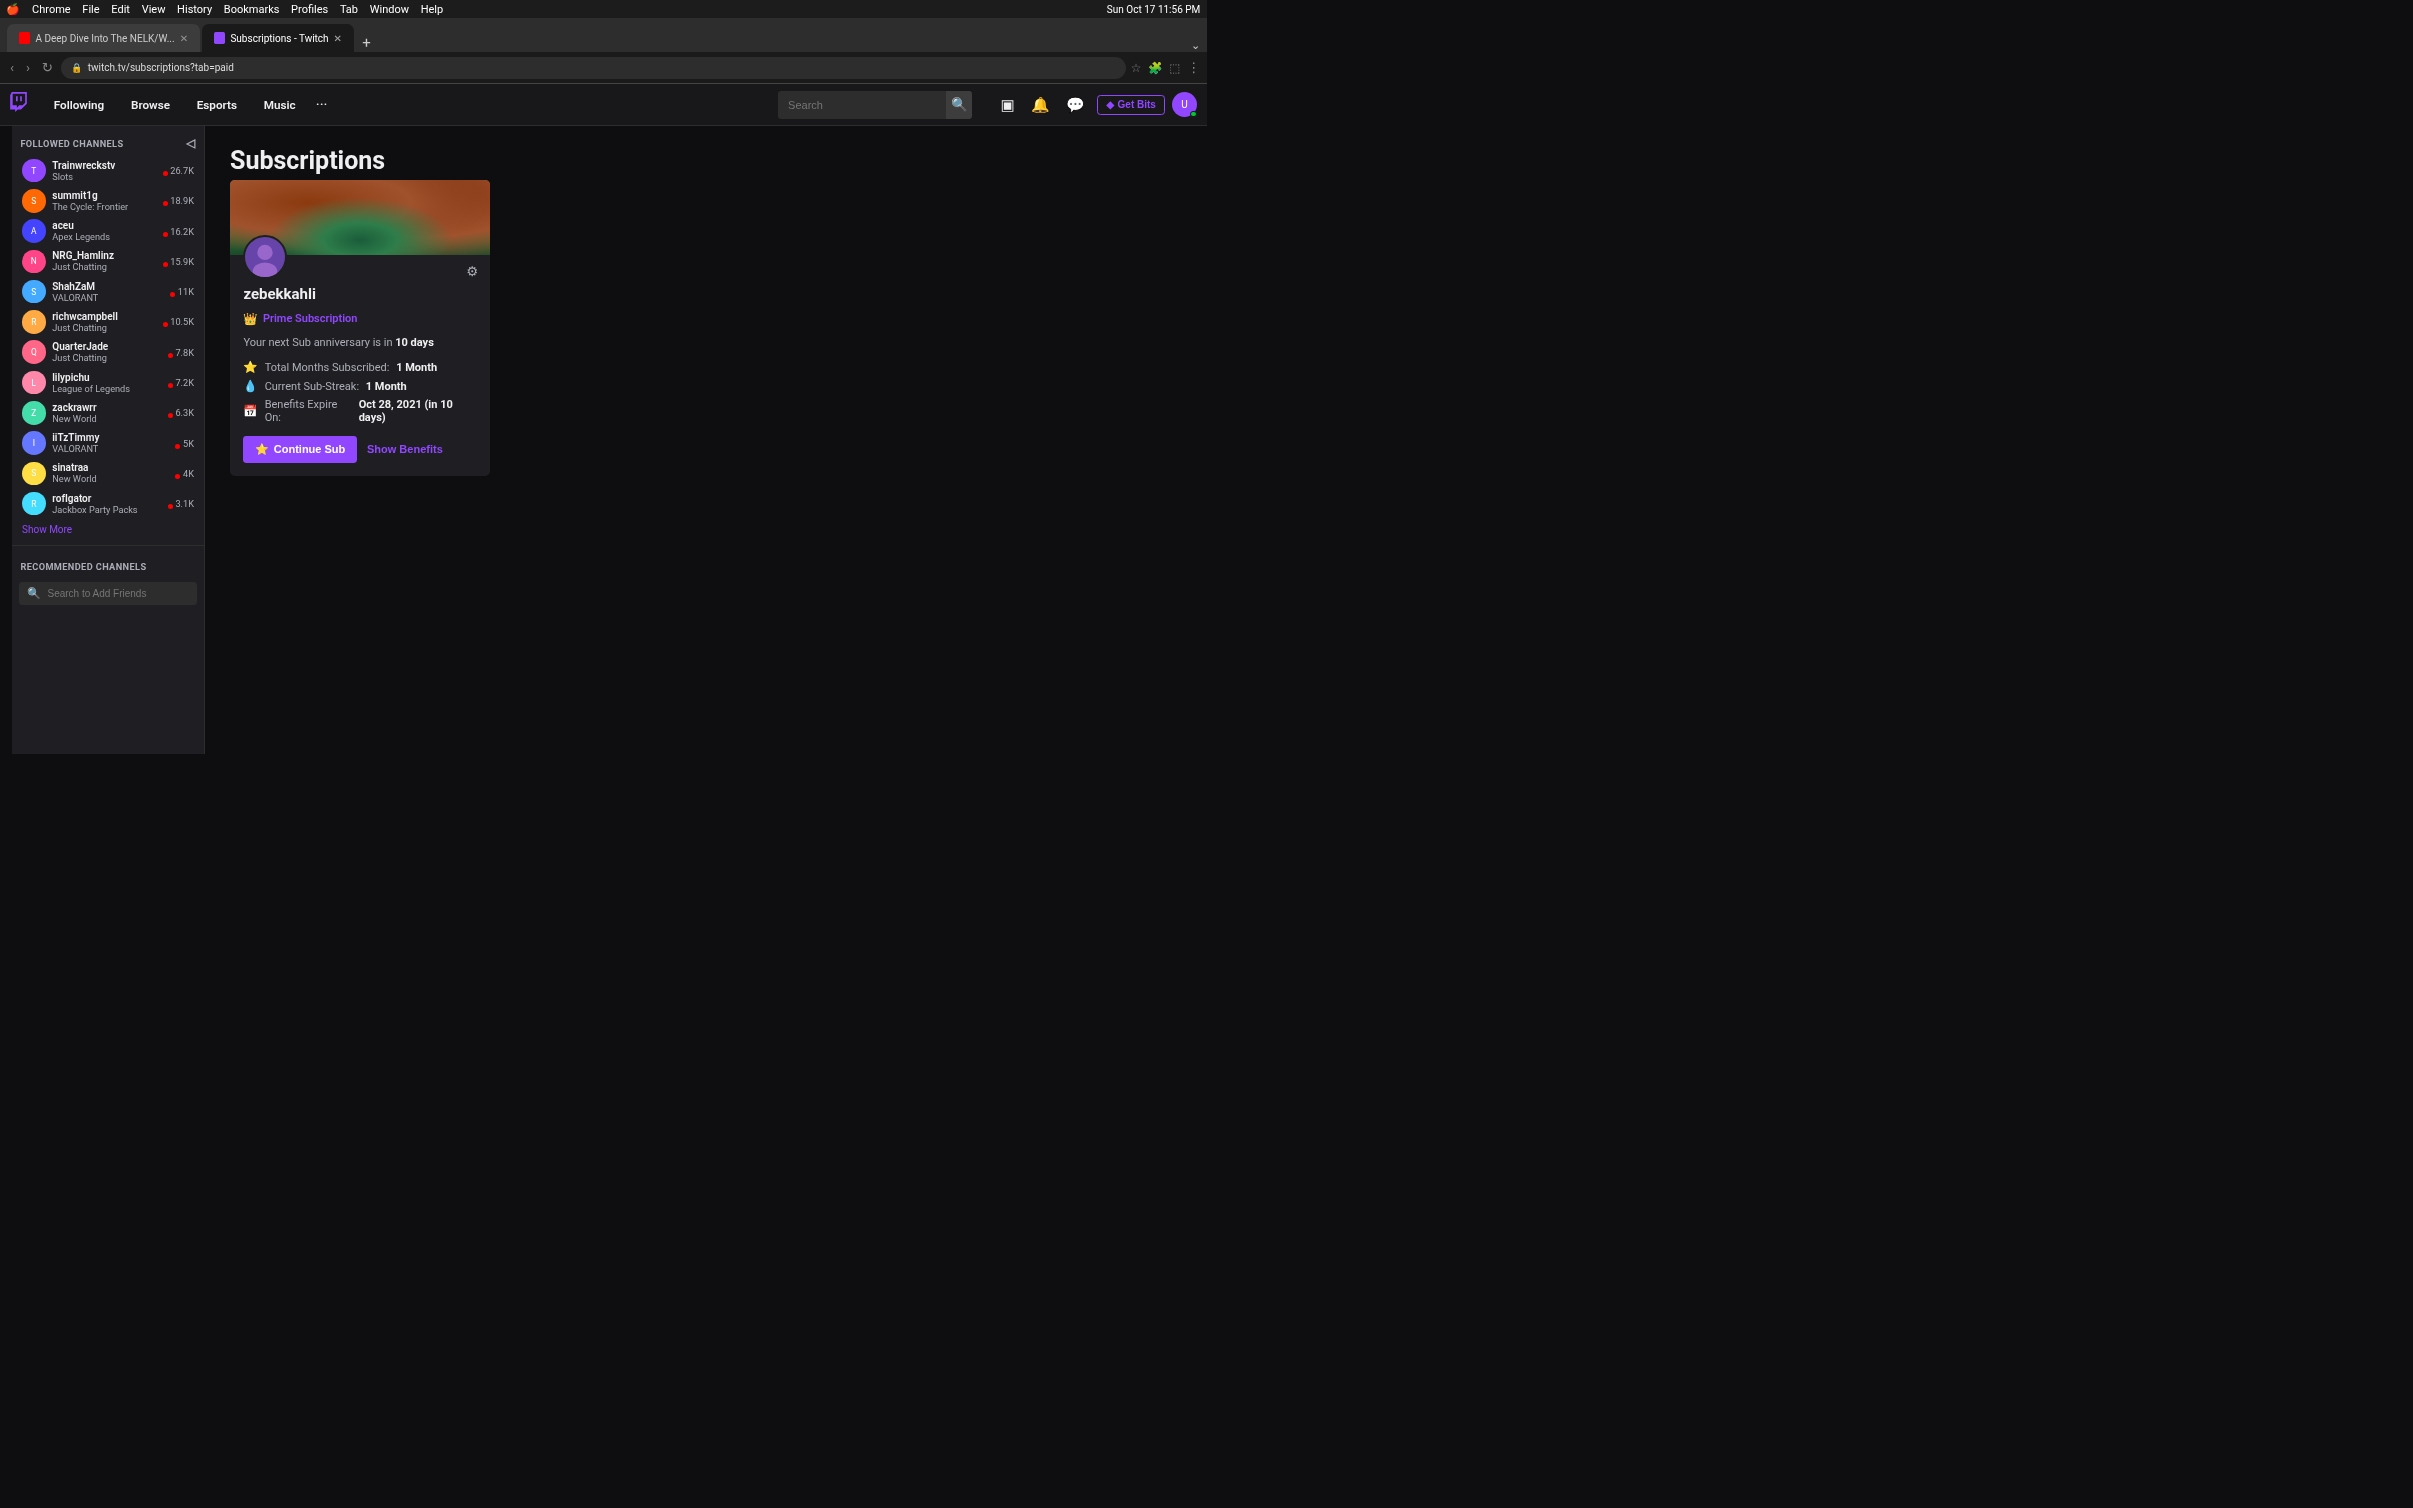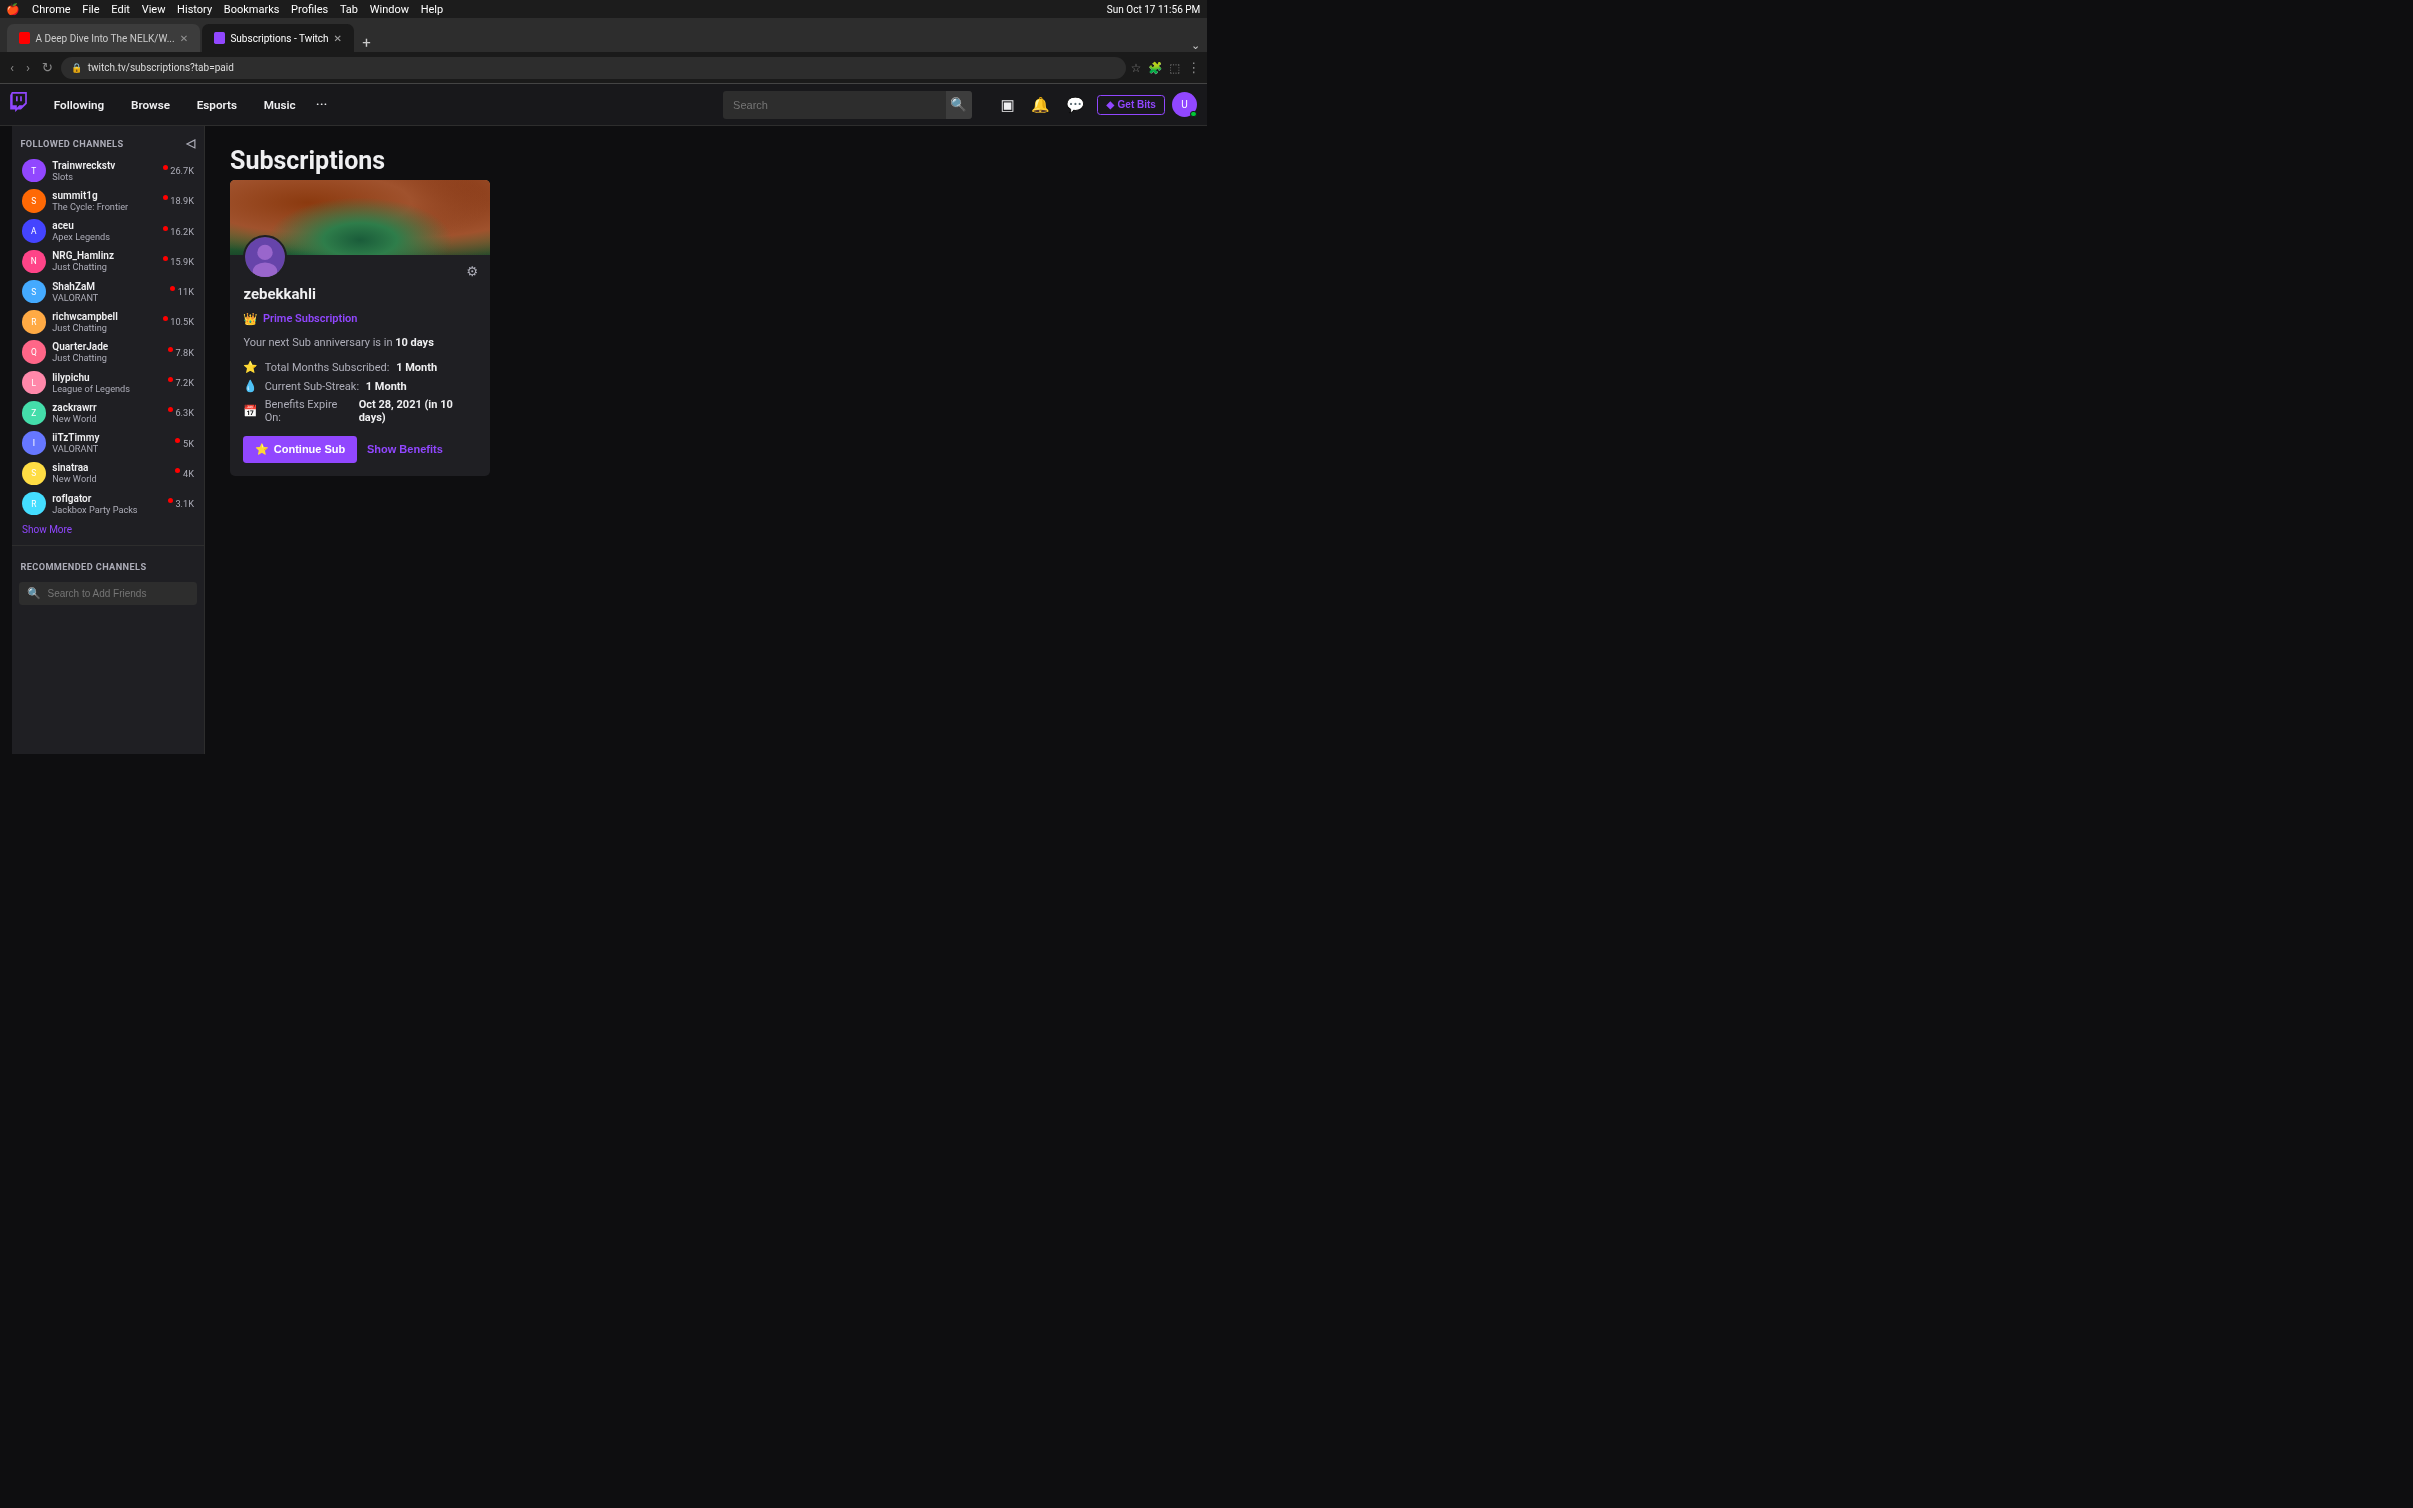--- a/index.html
+++ b/index.html
@@ -119,21 +119,21 @@
       border-radius: 3.4px;
     }
     .nav-dots { color: #efeff1; font-size: 15px; cursor: pointer; }
     .search-bar {
       margin-left: auto;
       display: flex;
       align-items: center;
       background: #2d2d2d;
       border-radius: 3px;
       height: 28.5px;
-      width: 249px;
+      width: 194px;
     }
     .search-input {
       background: transparent;
       border: none;
       outline: none;
       color: #efeff1;
       padding: 0 10px;
       font-size: 11px;
       width: 100%;
     }
@@ -262,21 +262,21 @@
       font-size: 9.2px;
       color: #adadb8;
       white-space: nowrap;
       overflow: hidden;
       text-overflow: ellipsis;
     }
     .channel-viewers {
       font-size: 9.2px;
       color: #adadb8;
       display: flex;
-      align-items: flex-start;
+      align-items: flex-end;
       gap: 2.5px;
     }
     .live-dot {
       width: 5px;
       height: 5px;
       border-radius: 50%;
       background: #ff0000;
       display: inline-block;
     }
     .show-more {

